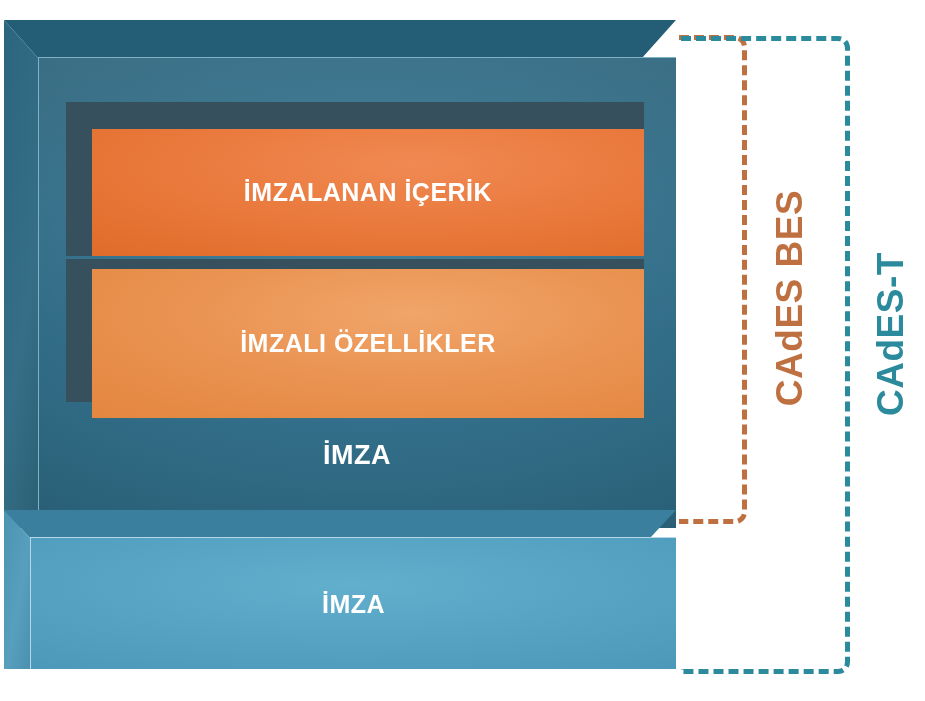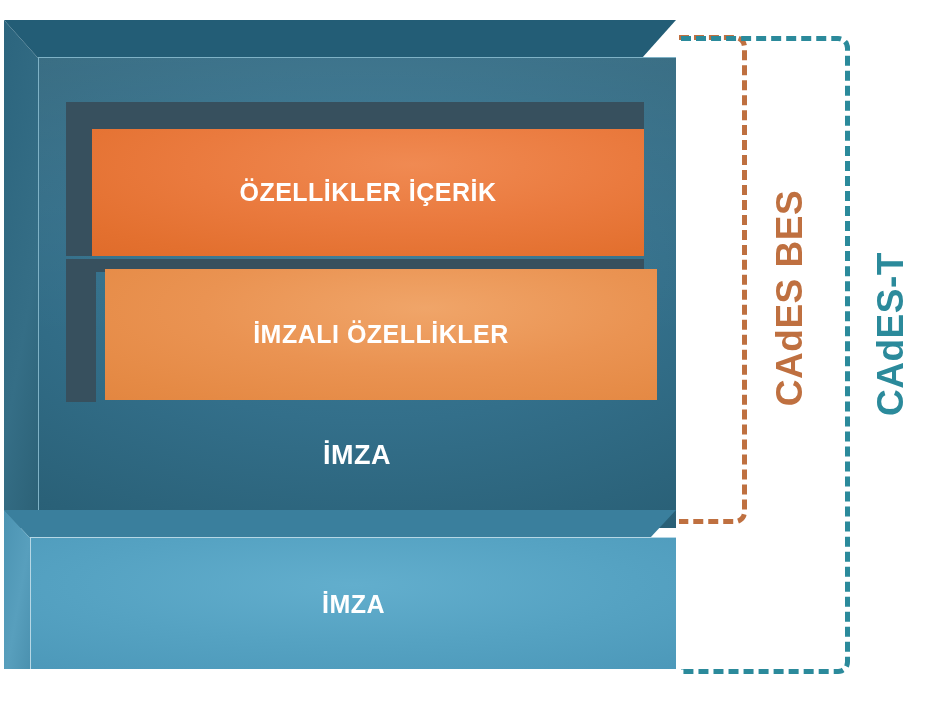--- a/index.html
+++ b/index.html
@@ -105,25 +105,24 @@
     left: 62px;
     top: 239px;
     width: 578px;
     height: 143px;
     clip-path: polygon(0 0, 578px 0, 578px 13px, 30px 13px, 30px 143px, 0 143px);
   }
   .ib2-face {
     left: 88px;
     top: 249px;
     width: 552px;
-    height: 131px;
+    height: 149px;
     background:
       radial-gradient(ellipse 90% 100% at 58% 30%, #f0a569 0%, #ea9352 45%, #e58a45 80%, #e2853f 100%);
     font-size: 25px;
-    margin-left: 13px;
   }
 
   
   .sig-label {
     position: absolute;
     left: 34px;
     top: 420px;
     width: 638px;
     text-align: center;
     color: #ffffff;
@@ -247,21 +246,21 @@
 
     <div class="sig-top-face"></div>
     <div class="sig-left-face"></div>
 
     <div class="sig-front-face">
       <div class="sig-highlight"></div>
     </div>
 
     <div class="inner-shadow ib1-shadow"></div>
     <div class="content-box ib1-face">
-      <span>ÖZELLİKLER İÇERİK</span>
+      <span>İMZALANAN İÇERİK</span>
     </div>
 
     <div class="inner-shadow ib2-shadow"></div>
     <div class="content-box ib2-face">
       <span>İMZALI ÖZELLİKLER</span>
     </div>
 
     <div class="sig-label">İMZA</div>
   </div>
 

